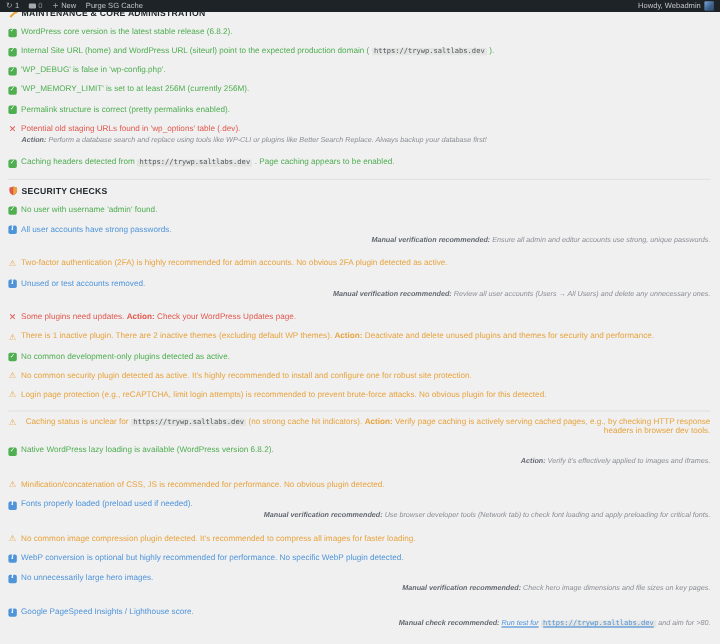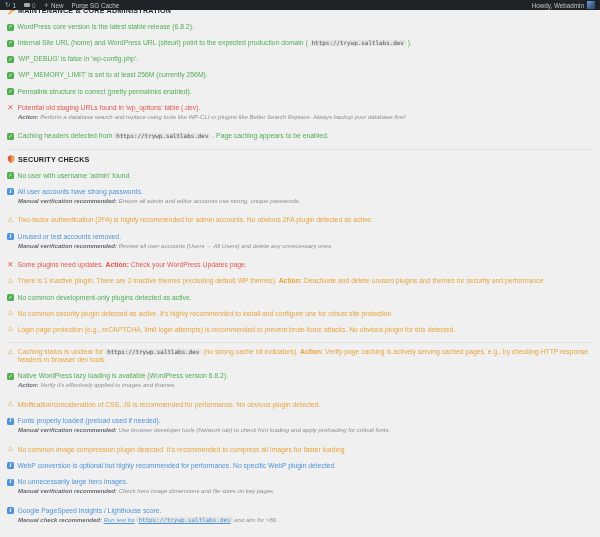--- a/index.html
+++ b/index.html
@@ -20,21 +20,21 @@
   .ab-item { display:inline-flex; align-items:center; gap:2px; cursor:pointer; white-space:nowrap; }
   .ab-ic { font-family:"DejaVu Sans", sans-serif; font-size:6.5px; line-height:1; color:#a7aaad; }
   .bubble { width:6px; height:4.5px; background:#a7aaad; border-radius:1px; display:inline-block; }
   .dim { color:#8c8f94; }
   .ab-right { margin-left:auto; display:inline-flex; align-items:center; gap:3px; }
   .avatar { width:8px; height:8px; border-radius:1px;
     background:linear-gradient(135deg,#7aa7d9 0%,#3b5f8a 60%,#2c4a6e 100%); display:inline-block; }
   
   .content { position:absolute; top:0; left:0; right:0; bottom:0; padding:5px 8px 0 7px; z-index:1; }
   .sec-block { border-top:1px solid transparent; }
-  .sec-block + .sec-block { border-top:1px solid #e2e2e3; margin-top:0; padding-top:5px; }
+  .sec-block + .sec-block { border-top:1px solid #e2e2e3; margin-top:0; padding-top:5px;text-align:right; }
   .sec-h { display:flex; align-items:center; gap:3px; font-size:7.2px; font-weight:bold;
     color:#1d2327; letter-spacing:.2px; margin-bottom:8px; }
   .sec-ic { width:8px; height:8px; display:inline-flex; }
   .sec-ic svg { width:8px; height:8px; }
   .item-block { margin-bottom:8px; }
   .item-block.has-note { margin-bottom:11px; }
   .item-row { display:flex; align-items:flex-start; font-size:6.8px; line-height:1.2; }
   .ic { flex:0 0 7px; width:7px; height:7px; margin-right:3.5px; margin-top:0.5px;
     display:inline-flex; align-items:center; justify-content:center;
     font-family:"DejaVu Sans", sans-serif; line-height:1; }

